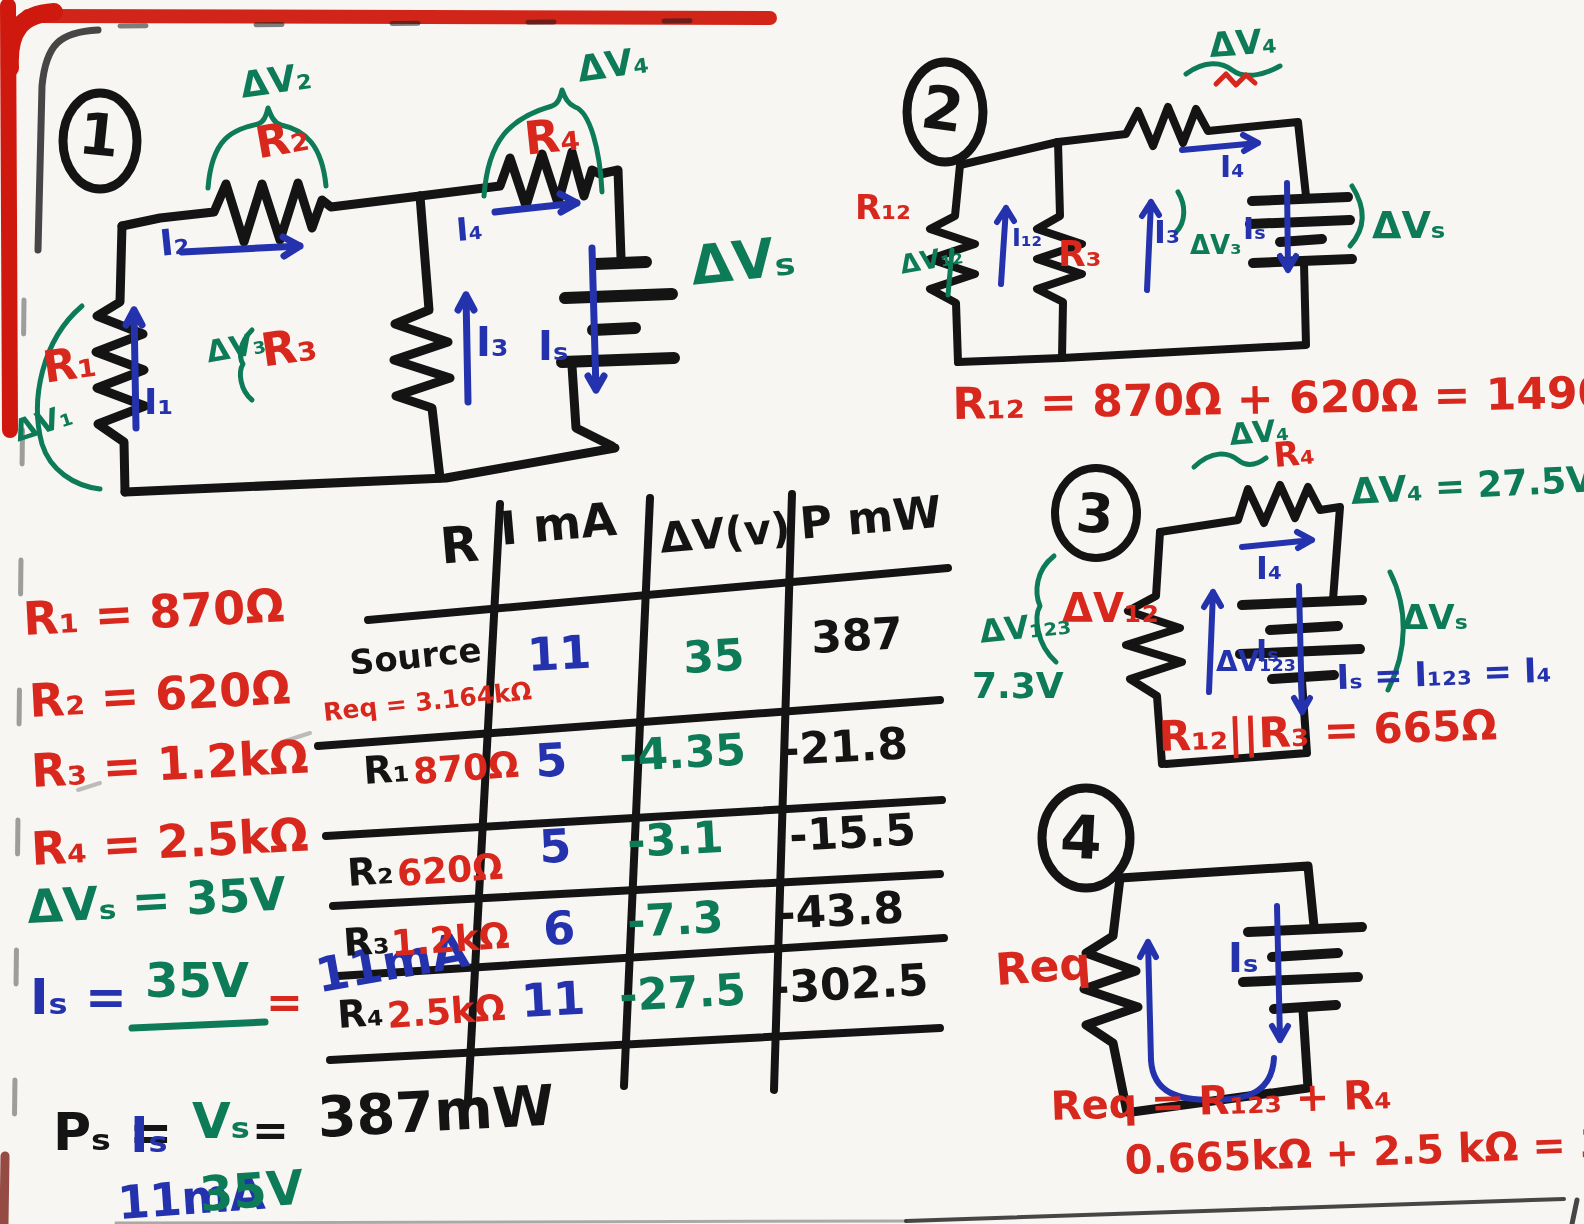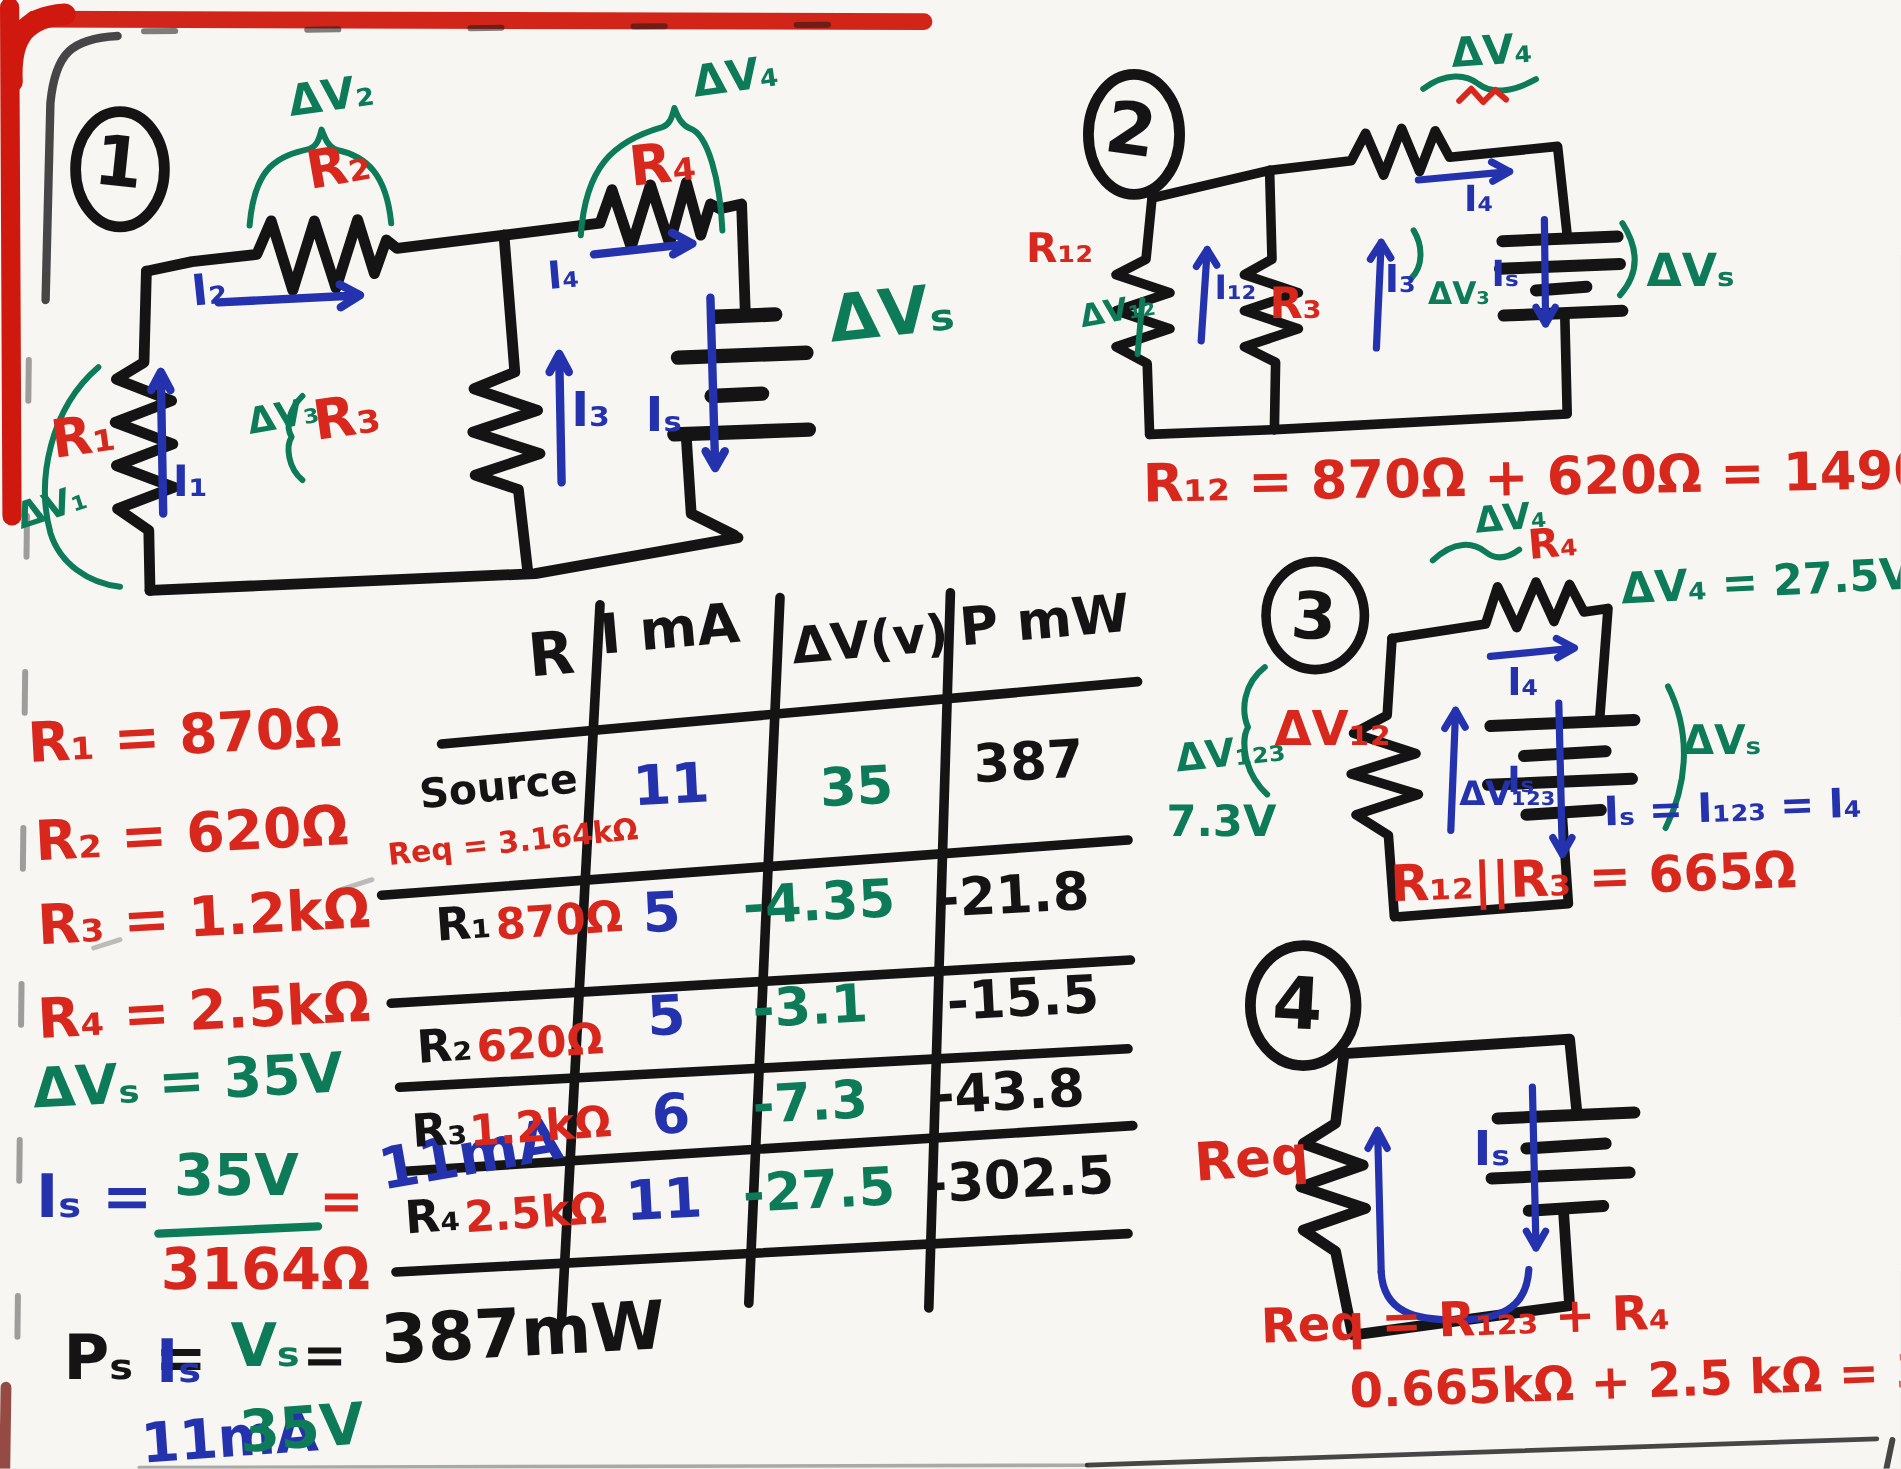--- a/index.html
+++ b/index.html
@@ -187,21 +187,21 @@
 <span class="lbl blue" style="left:144px;top:384px;font-size:36px">I₁</span>
 <span class="lbl green" style="left:204px;top:338px;font-size:30px;transform:rotate(-10deg)">ΔV₃</span>
 <span class="lbl red" style="left:258px;top:328px;font-size:46px;transform:rotate(-8deg)">R₃</span>
 <span class="lbl blue" style="left:476px;top:322px;font-size:40px">I₃</span>
 <span class="lbl blue" style="left:538px;top:326px;font-size:40px">Iₛ</span>
 <span class="lbl green" style="left:688px;top:240px;font-size:54px;transform:rotate(-6deg)">ΔVₛ</span>
 
 <span class="lbl green" style="left:1208px;top:28px;font-size:34px;transform:rotate(-4deg)">ΔV₄</span>
 <span class="lbl red" style="left:855px;top:190px;font-size:34px">R₁₂</span>
 <span class="lbl green" style="left:898px;top:252px;font-size:26px;transform:rotate(-10deg)">ΔV₁₂</span>
-<span class="lbl blue" style="left:1012px;top:226px;font-size:28px">I₁₂</span>
+<span class="lbl blue" style="left:1012px;top:226px;font-size:24px">I₁₂</span>
 <span class="lbl red" style="left:1058px;top:236px;font-size:36px">R₃</span>
 <span class="lbl blue" style="left:1154px;top:216px;font-size:32px">I₃</span>
 <span class="lbl green" style="left:1190px;top:232px;font-size:26px">ΔV₃</span>
 <span class="lbl blue" style="left:1220px;top:152px;font-size:30px">I₄</span>
 <span class="lbl blue" style="left:1243px;top:214px;font-size:30px">Iₛ</span>
 <span class="lbl green" style="left:1372px;top:206px;font-size:38px">ΔVₛ</span>
 <span class="lbl red" style="left:952px;top:382px;font-size:44px;transform:rotate(-1deg)">R₁₂ = 870Ω + 620Ω = 1490Ω</span>
 
 <span class="lbl green" style="left:1228px;top:420px;font-size:30px;transform:rotate(-5deg)">ΔV₄</span>
 <span class="lbl red" style="left:1272px;top:438px;font-size:34px;transform:rotate(-5deg)">R₄</span>
@@ -222,21 +222,20 @@
 <span class="lbl red" style="left:1124px;top:1140px;font-size:40px;transform:rotate(-2deg)">0.665kΩ + 2.5 kΩ = 3.164 kΩ</span>
 
 <span class="lbl red" style="left:22px;top:596px;font-size:46px;transform:rotate(-3deg)">R₁ = 870Ω</span>
 <span class="lbl red" style="left:28px;top:678px;font-size:46px;transform:rotate(-3deg)">R₂ = 620Ω</span>
 <span class="lbl red" style="left:30px;top:748px;font-size:46px;transform:rotate(-3deg)">R₃ = 1.2kΩ</span>
 <span class="lbl red" style="left:30px;top:826px;font-size:46px;transform:rotate(-3deg)">R₄ = 2.5kΩ</span>
 <span class="lbl green" style="left:26px;top:884px;font-size:46px;transform:rotate(-3deg)">ΔVₛ = 35V</span>
 
 <span class="lbl blue" style="left:30px;top:972px;font-size:50px">Iₛ =</span>
 <span class="lbl green" style="left:145px;top:956px;font-size:48px">35V</span>
-<span class="lbl red" style="left:134px;top:1034px;font-size:48px">3164Ω</span>
 <span class="lbl red" style="left:266px;top:980px;font-size:44px">=</span>
 <span class="lbl blue" style="left:312px;top:952px;font-size:48px;transform:rotate(-10deg)">11mA</span>
 
 <span class="lbl black" style="left:53px;top:1106px;font-size:52px">Pₛ =</span>
 <span class="lbl blue" style="left:130px;top:1110px;font-size:50px">Iₛ</span>
 <span class="lbl green" style="left:192px;top:1096px;font-size:50px">Vₛ</span>
 <span class="lbl black" style="left:252px;top:1108px;font-size:44px">=</span>
 <span class="lbl black" style="left:316px;top:1090px;font-size:56px;transform:rotate(-3deg)">387mW</span>
 <span class="lbl blue" style="left:116px;top:1180px;font-size:46px;transform:rotate(-4deg)">11mA</span>
 <span class="lbl green" style="left:198px;top:1170px;font-size:48px;transform:rotate(-4deg)">35V</span>

